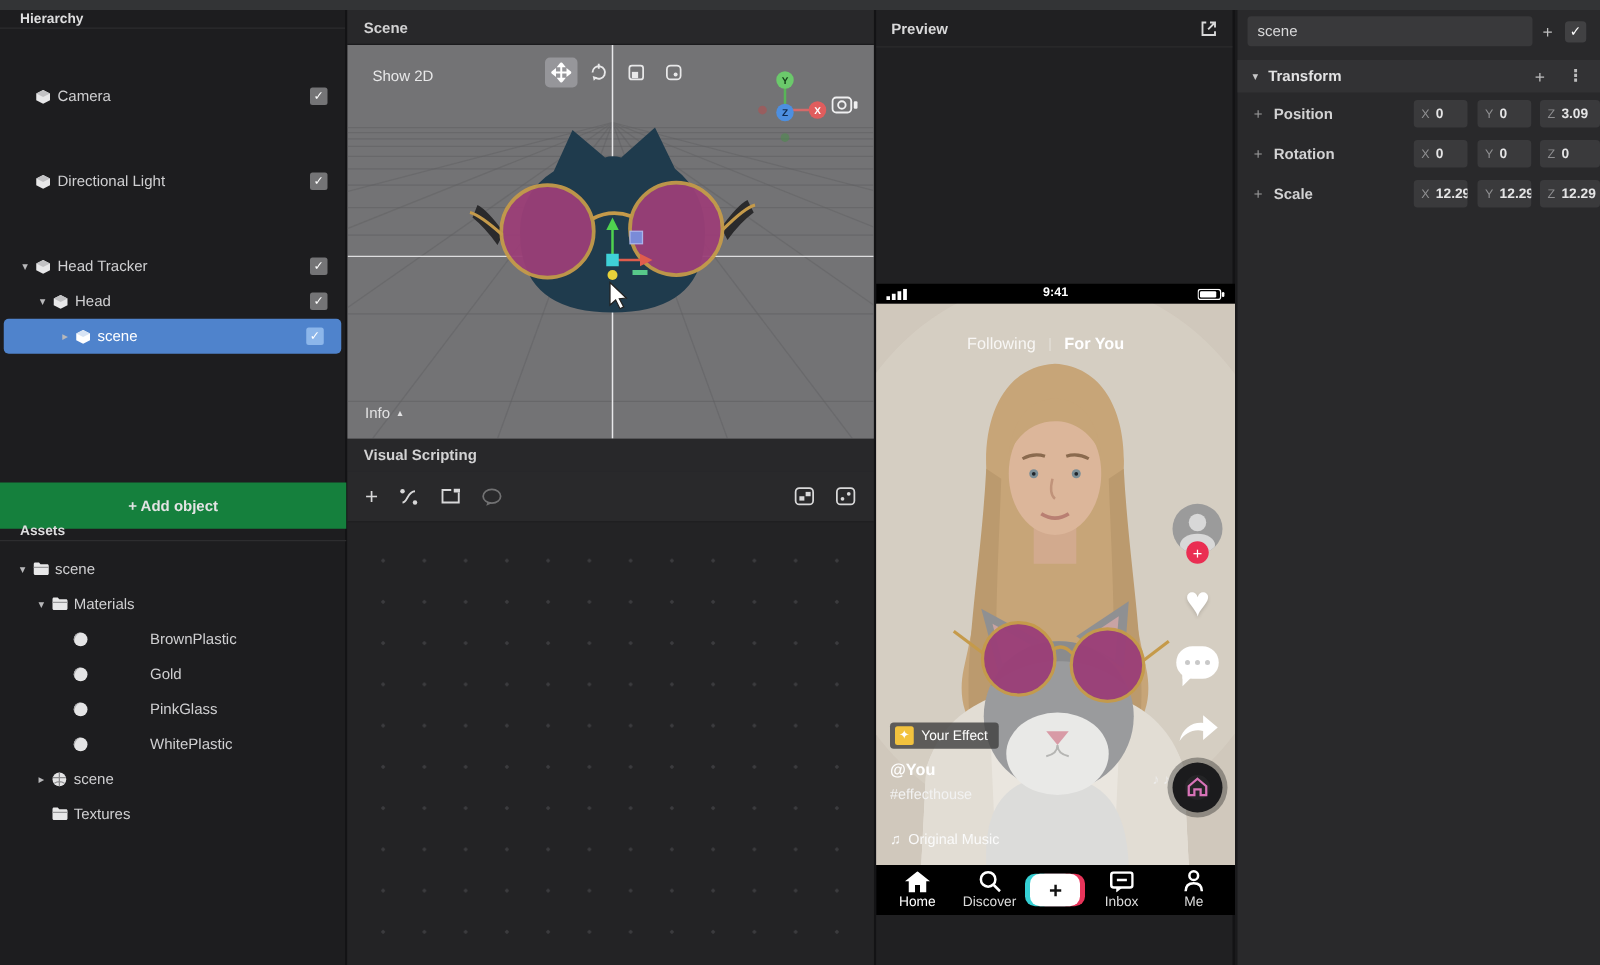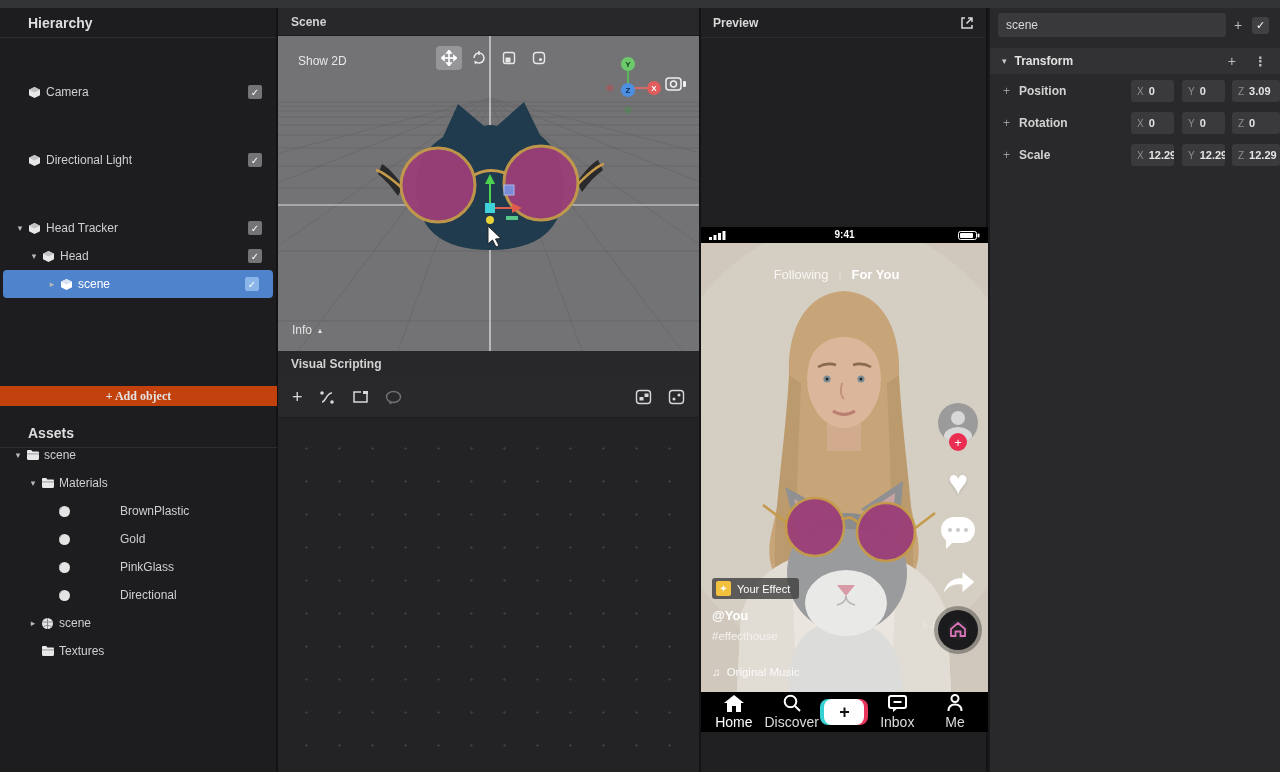--- a/index.html
+++ b/index.html
@@ -4,36 +4,36 @@
 <style>
   * { margin:0; padding:0; box-sizing:border-box; }
   html,body { width:1280px; height:772px; background:#1a1a1c; overflow:hidden;
     font-family:"Liberation Sans","DejaVu Sans",sans-serif; }
   .abs { position:absolute; }
   #stage { position:relative; width:1280px; height:772px; }
   .top-strip { left:0; top:0; width:1280px; height:8px; background:#333436; }
 
   
   .left-panel { left:0; top:8px; width:278px; height:764px; background:#1d1d1f; border-right:2px solid #131315; }
-  .panel-title { height:30px; display:flex; align-items:center; padding-left:28px;
-    font-size:14px; font-weight:700; color:#dededf; border-bottom:1px solid #2d2d2f; }
+  .panel-title { height:15px; display:flex; align-items:center; padding-left:16px;
+    font-size:11px; font-weight:700; color:#dededf; border-bottom:1px solid #2d2d2f; }
   .tree-row { height:28px; display:flex; align-items:center; color:#cfcfd1; font-size:12px; }
   .tr-arrow { width:16px; text-align:center; font-size:9px; color:#b8b8ba; flex:0 0 16px; }
   .tr-icon { width:18px; flex:0 0 18px; display:flex; align-items:center; }
   .tr-label { white-space:nowrap; }
   .tr-spacer { flex:1; }
   .tr-check { width:14px; height:14px; margin-right:14px; border-radius:2px; background:#747476;
     display:flex; align-items:center; justify-content:center; font-size:10px; color:#fff; }
   .row-selected { background:#4f83cc; border-radius:4px; margin:0 3px; color:#ffffff; }
   .row-selected .tr-check { background:#8cb6ea; }
   .pad1 { padding-left:12px;margin-top:40px; } .pad2 { padding-left:26px; } .pad3 { padding-left:41px; }
   .apad1 { padding-left:10px; } .apad2 { padding-left:25px; } .apad3 { padding-left:58px;gap:44px; }
-  .add-object { left:0; top:378px; width:277px; height:20px; background:#c2410c;
+  .add-object { left:0; top:378px; width:277px; height:37px; background:#15803d;
     display:flex; align-items:center; justify-content:center; gap:6px;
-    color:#e3e3e4; font-size:12px; font-weight:700;font-family:Liberation Serif, serif; }
+    color:#e3e3e4; font-size:12px; font-weight:700; }
   .assets-title { left:0; top:410px; width:277px; }
 
   
   .center-panel { left:278px; top:8px; width:423px; height:764px; background:#262628; border-right:2px solid #131315; }
   .scene-header { height:28px; background:#28282a; display:flex; align-items:center; padding-left:13px;
     font-size:12px; font-weight:700; color:#d2d2d3; border-bottom:1px solid #1b1b1d; }
   .viewport { position:absolute; left:0; top:28px; width:421px; height:315px; background:#737375; overflow:hidden; }
   .show2d { left:14px; top:14px; color:#e8e8e9; font-size:12px; padding:4px 6px; }
   .vtoolbar { left:158px; top:10px; display:flex; gap:4px; }
   .vtool { width:26px; height:24px; border-radius:4px; display:flex; align-items:center; justify-content:center; }
@@ -88,21 +88,21 @@
     font-size:10px; display:flex; align-items:center; justify-content:center; }
   .effect-badge span.txt { font-size:11px; color:#fff; }
   .cap-user { font-size:13px; font-weight:700; margin-bottom:7px; }
   .cap-tag { font-size:11.5px; margin-bottom:24px; color:#f2f2f2; }
   .cap-music { font-size:11.5px; display:flex; align-items:center; gap:6px; color:#fafafa; }
   .disc { position:absolute; right:10px; bottom:42px; width:40px; height:40px; border-radius:50%;
     background:#1b1b1d; display:flex; align-items:center; justify-content:center; box-shadow:0 0 0 4px rgba(20,20,20,.35); }
   .float-notes { position:absolute; right:52px; bottom:62px; color:#eee; font-size:11px; opacity:.85; }
   .tabbar { height:40px; background:#000; display:flex; align-items:center; justify-content:space-around; padding:0 4px; }
   .tb-item { display:flex; flex-direction:column; align-items:center; gap:2px; color:#fff; width:50px; }
-  .tb-item .lbl { font-size:14px; color:#fff; }
+  .tb-item .lbl { font-size:11px; color:#fff; }
   .tb-item.dim .lbl { color:#dcdcdc; }
   .tb-plus { position:relative; width:40px; height:26px; }
   .tb-plus .l { position:absolute; left:-4px; top:0; width:40px; height:26px; border-radius:8px; background:#35d0d4; }
   .tb-plus .r { position:absolute; left:4px; top:0; width:40px; height:26px; border-radius:8px; background:#e8345a; }
   .tb-plus .c { position:absolute; left:0; top:0; width:40px; height:26px; border-radius:8px; background:#fff;
     display:flex; align-items:center; justify-content:center; color:#111; font-size:18px; font-weight:700; }
 
   
   .inspector { left:990px; top:8px; width:290px; height:764px; background:#29292b; }
   .name-row { position:absolute; top:3px; left:0; width:290px; height:28px; display:flex; align-items:center; padding-left:8px; }
@@ -254,21 +254,21 @@
           </span>
         <span class="tr-label">PinkGlass</span>
       </div>
       <div class="tree-row apad3">
         <span class="tr-icon">
             <svg width="13" height="13" viewBox="0 0 13 13">
               <circle cx="6.5" cy="6.5" r="5.5" fill="#e4e4e5"></circle>
               <path d="M6.5 1a5.5 5.5 0 0 0-4.7 8.3A7 7 0 0 1 6.5 1Z" fill="#a8a8aa"></path>
             </svg>
           </span>
-        <span class="tr-label">Directional</span>
+        <span class="tr-label">WhitePlastic</span>
       </div>
       <div class="tree-row apad2">
         <span class="tr-arrow">▸</span>
         <span class="tr-icon">
             <svg width="13" height="13" viewBox="0 0 13 13">
               <circle cx="6.5" cy="6.5" r="5.5" fill="#e4e4e5"></circle>
               <path d="M1.3 5h10.4M6.5 1v11M2.5 9.6c2.6-1.6 5.4-1.6 8 0" stroke="#8b8b8d" stroke-width="1" fill="none"></path>
             </svg>
           </span>
         <span class="tr-label">scene</span>

